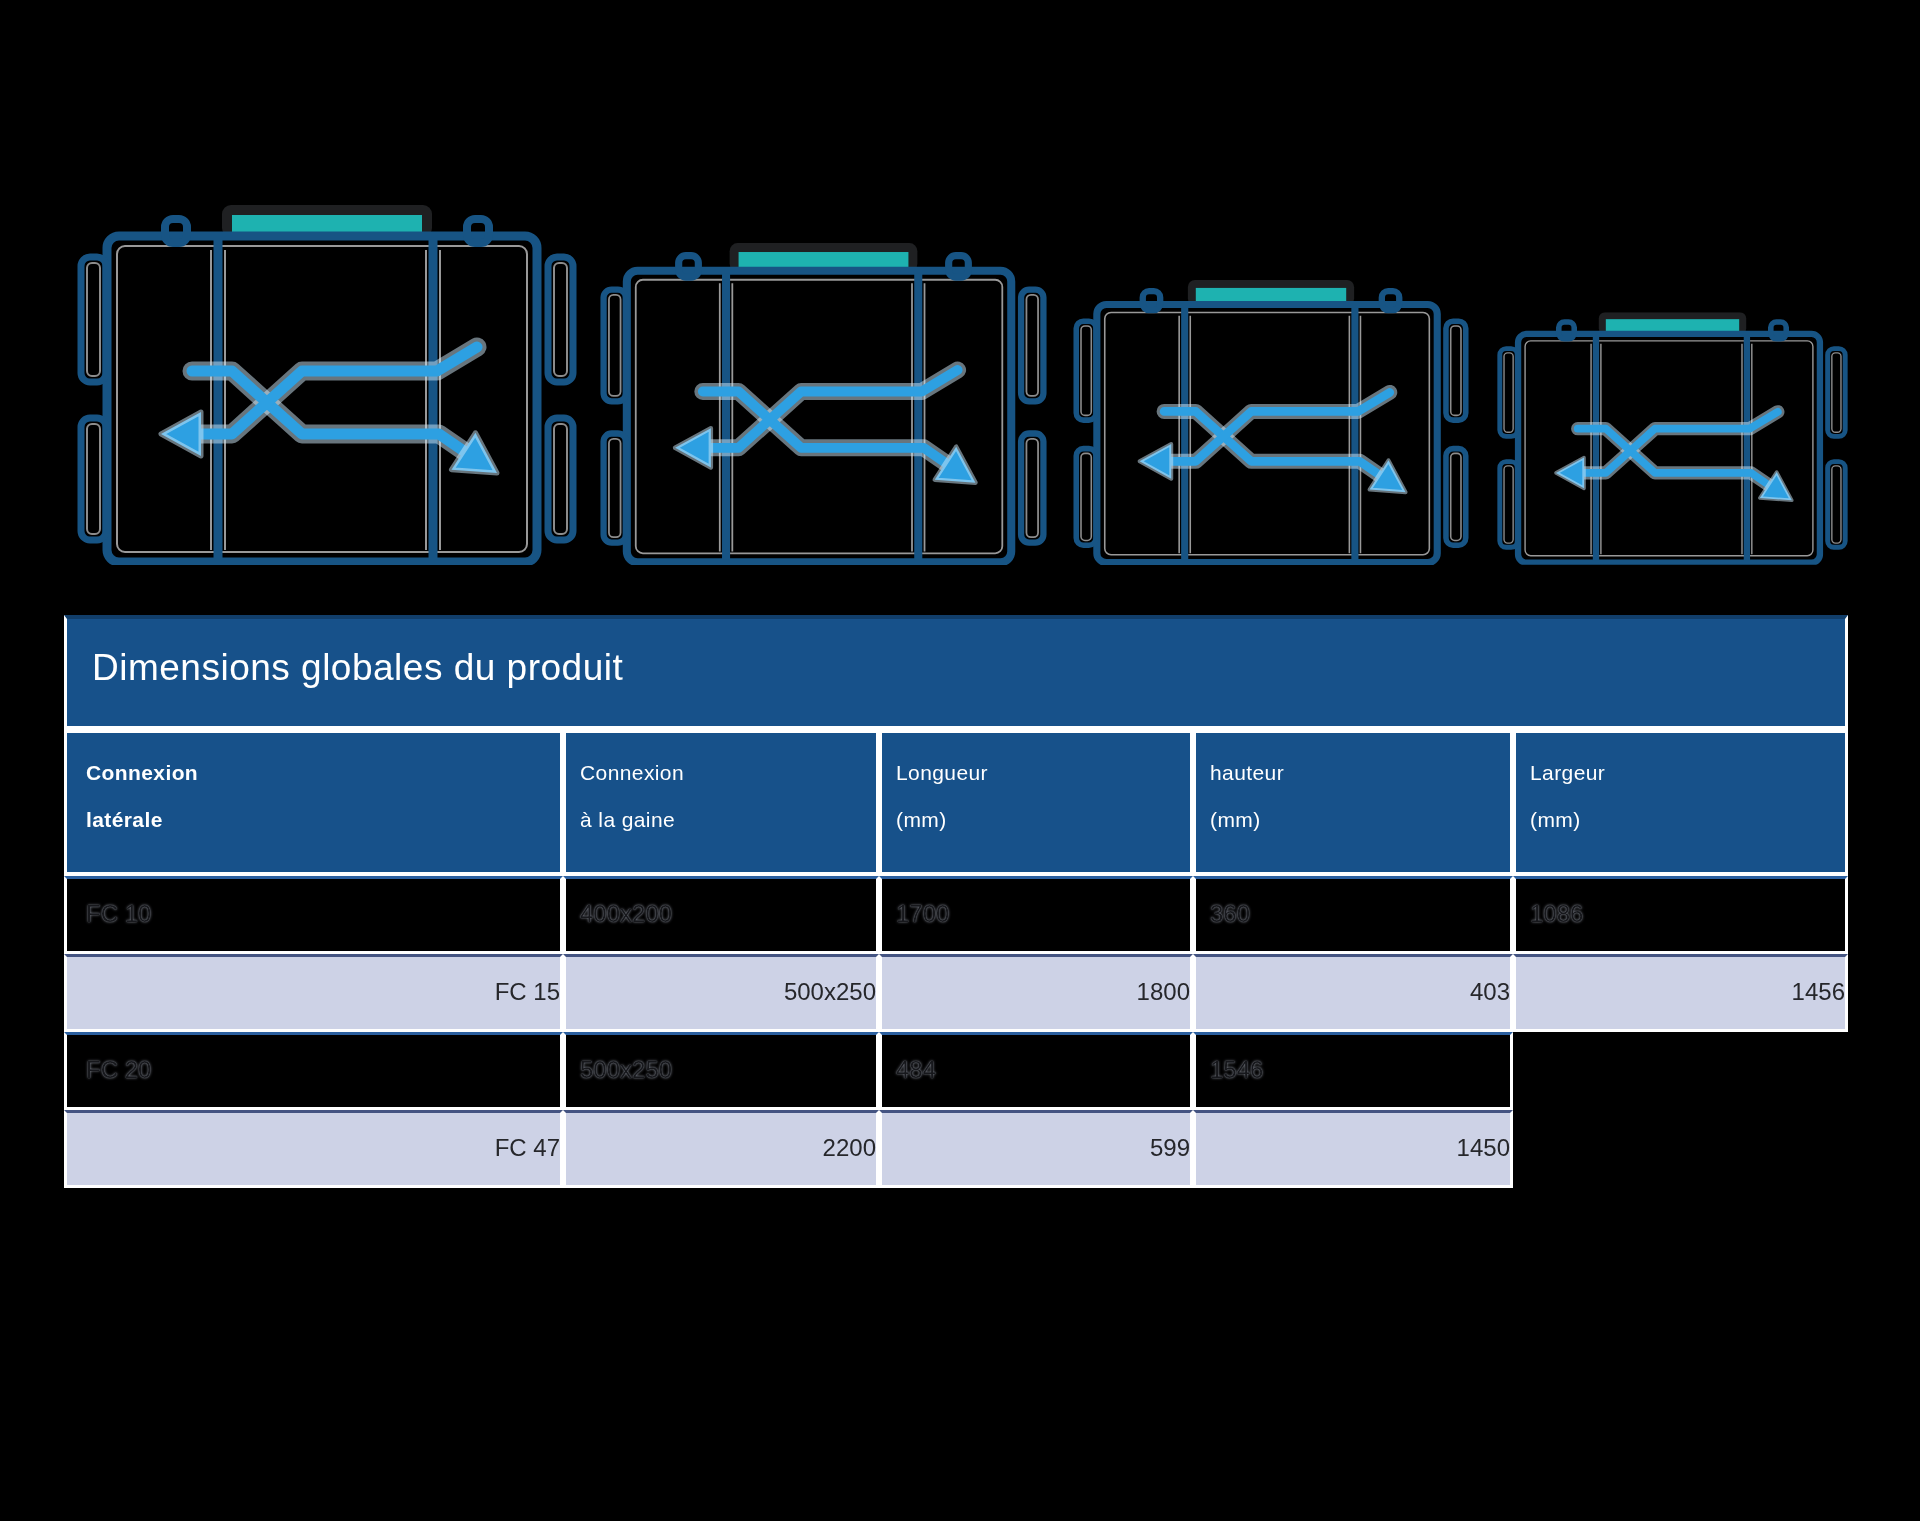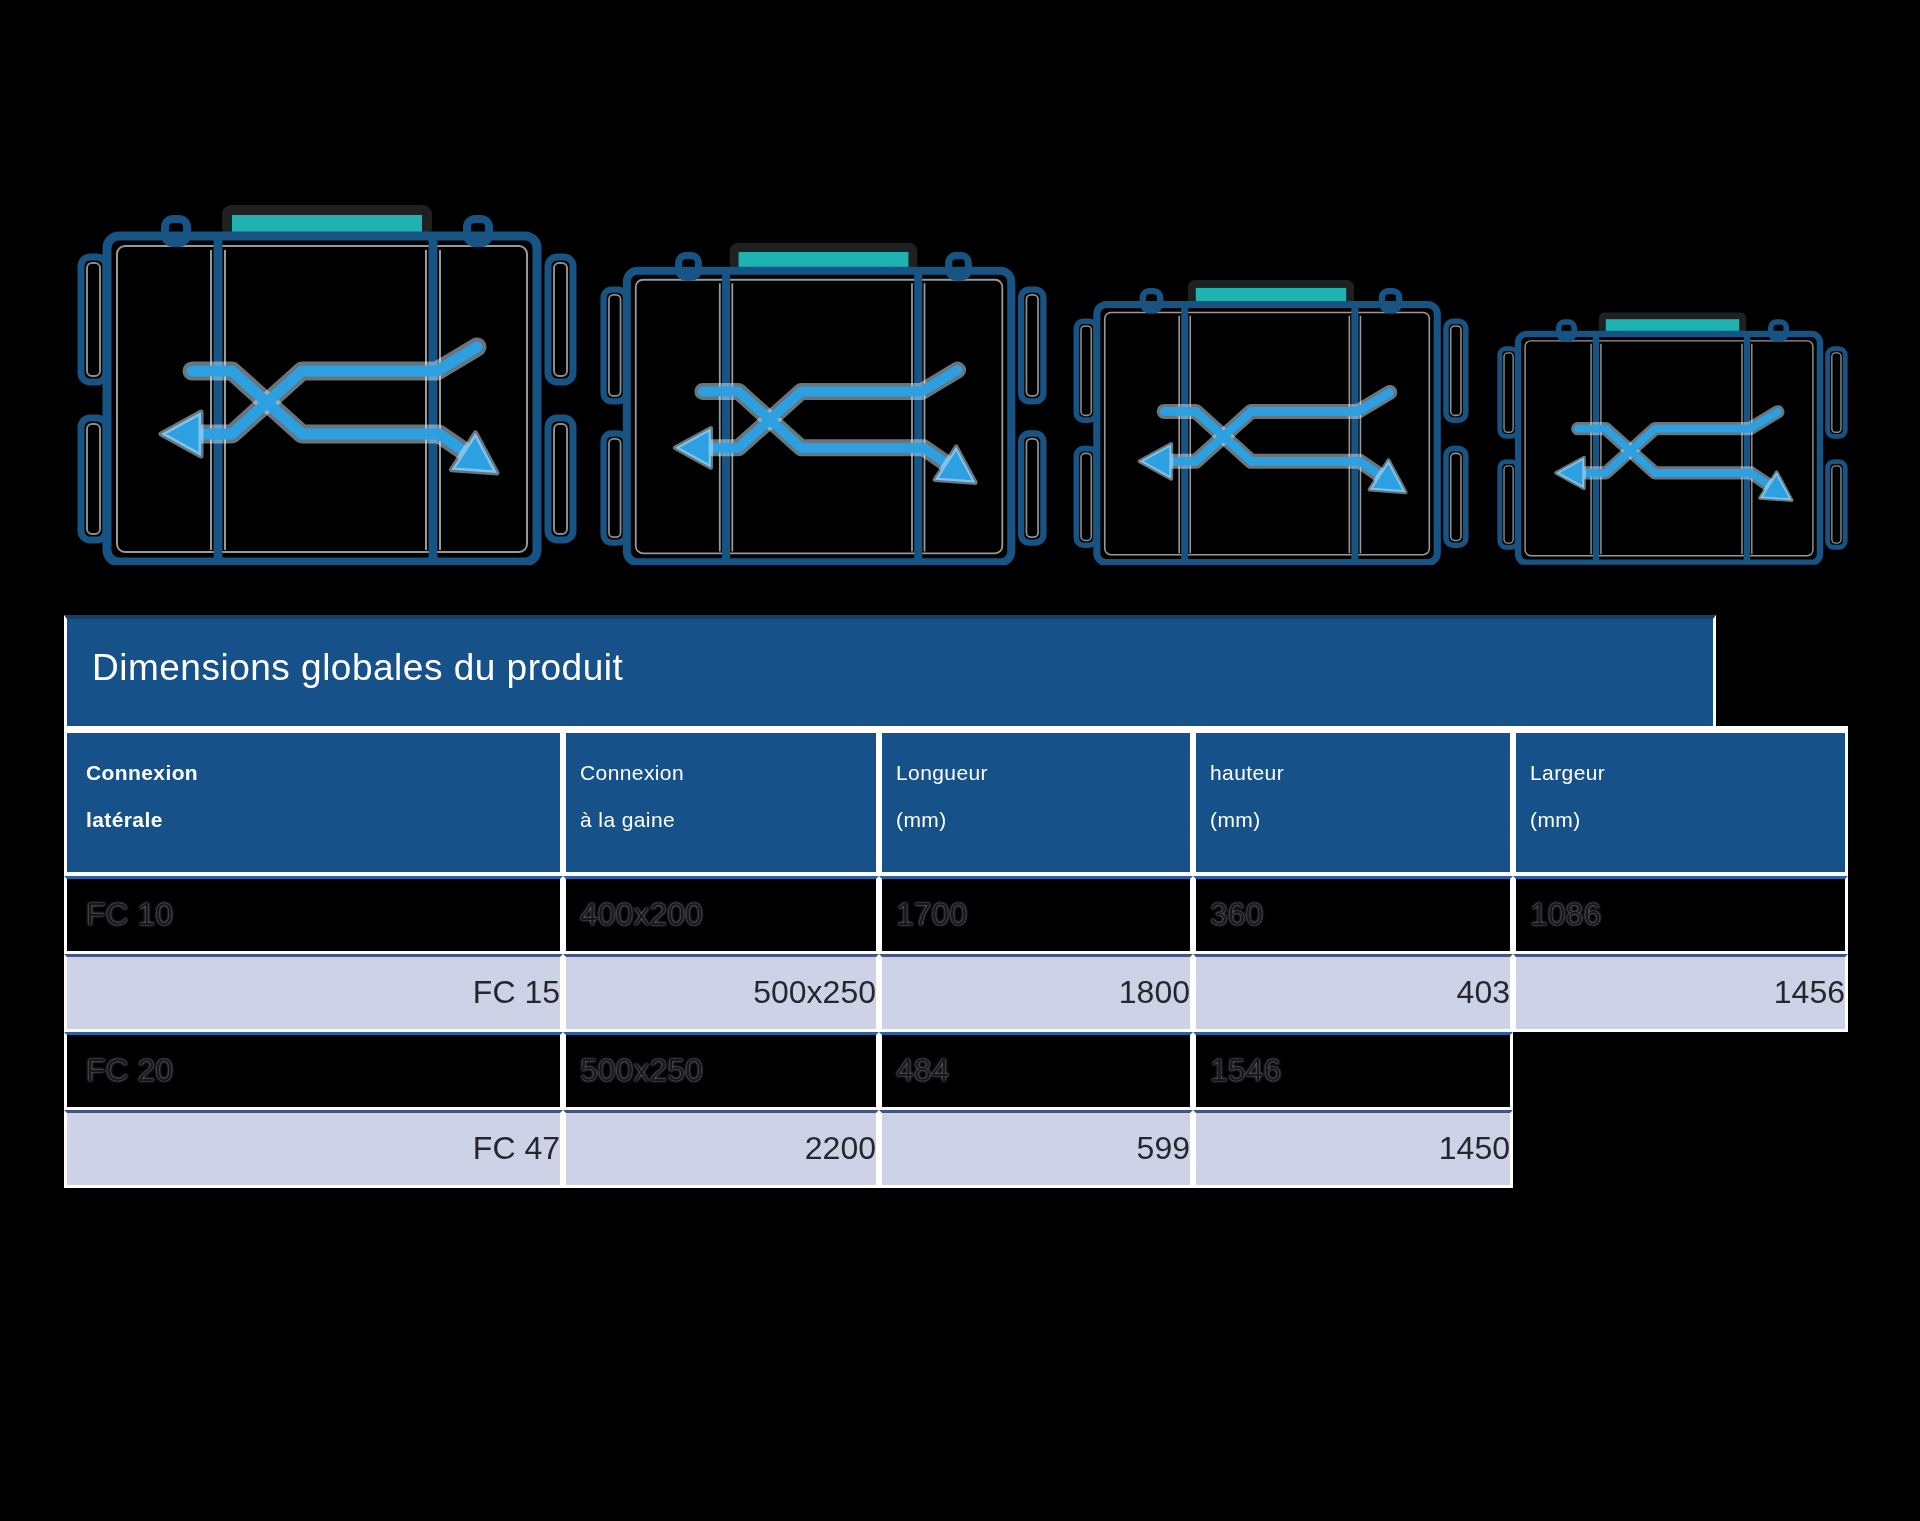--- a/index.html
+++ b/index.html
@@ -10,31 +10,31 @@
   
   .diagrams{position:absolute;left:0;top:0;width:1920px;height:600px;}
   .unit{position:absolute;display:block;}
   .u1{left:77px;top:205px;width:500px;height:360px;}
   .u2{left:600px;top:243px;width:447px;height:322px;}
   .u3{left:1073px;top:280px;width:396px;height:285px;}
   .u4{left:1497px;top:312px;width:351px;height:253px;}
 
   
   .table{position:absolute;left:64px;top:615px;width:1784px;}
-  .tb-title{box-sizing:border-box;width:1652px;height:111px;background:#17518a;
+  .tb-title{box-sizing:border-box;width:1784px;height:111px;background:#17518a;
     border-top:4px solid #113e6a;border-left:3px solid #fff;border-right:3px solid #fff;
     color:#fff;font-size:37px;font-weight:400;padding:28px 0 0 25px;letter-spacing:.5px;}
   .tb-gap{width:1784px;height:7px;background:#fff;}
   .thead,.trow{display:grid;grid-template-columns:499px 316px 314px 320px 335px;}
   .hcell{box-sizing:border-box;height:143px;background:#17518a;color:#fff;
     border-left:3px solid #fff;border-right:3px solid #fff;border-bottom:4px solid #fff;
     font-size:21px;line-height:47px;padding:16px 0 0 19px;letter-spacing:.4px;}
   .hcell.c2,.hcell.c3,.hcell.c4,.hcell.c5{padding-left:14px;}
   .hcell.bold{font-weight:700;}
-  .cell{box-sizing:border-box;height:78px;font-size:32px;line-height:70px;
+  .cell{box-sizing:border-box;height:78px;font-size:24px;line-height:70px;
     padding-left:19px;white-space:nowrap;overflow:hidden;
     border-left:3px solid #fff;border-right:3px solid #fff;border-bottom:3px solid #fff;
     border-top:3px solid transparent;}
   .cell.c2,.cell.c3,.cell.c4,.cell.c5{padding-left:14px;}
   .row-dark .cell{background:transparent;color:#17181c;border-top-color:#2b5f9f;
     text-shadow:0 0 3px rgba(205,212,228,.60),0 0 1px rgba(205,212,228,.50);}
   .row-light .cell{background:#cdd2e6;color:#26272b;border-top-color:#445482;text-align:right;}
 </style>
 </head>
 <body>

